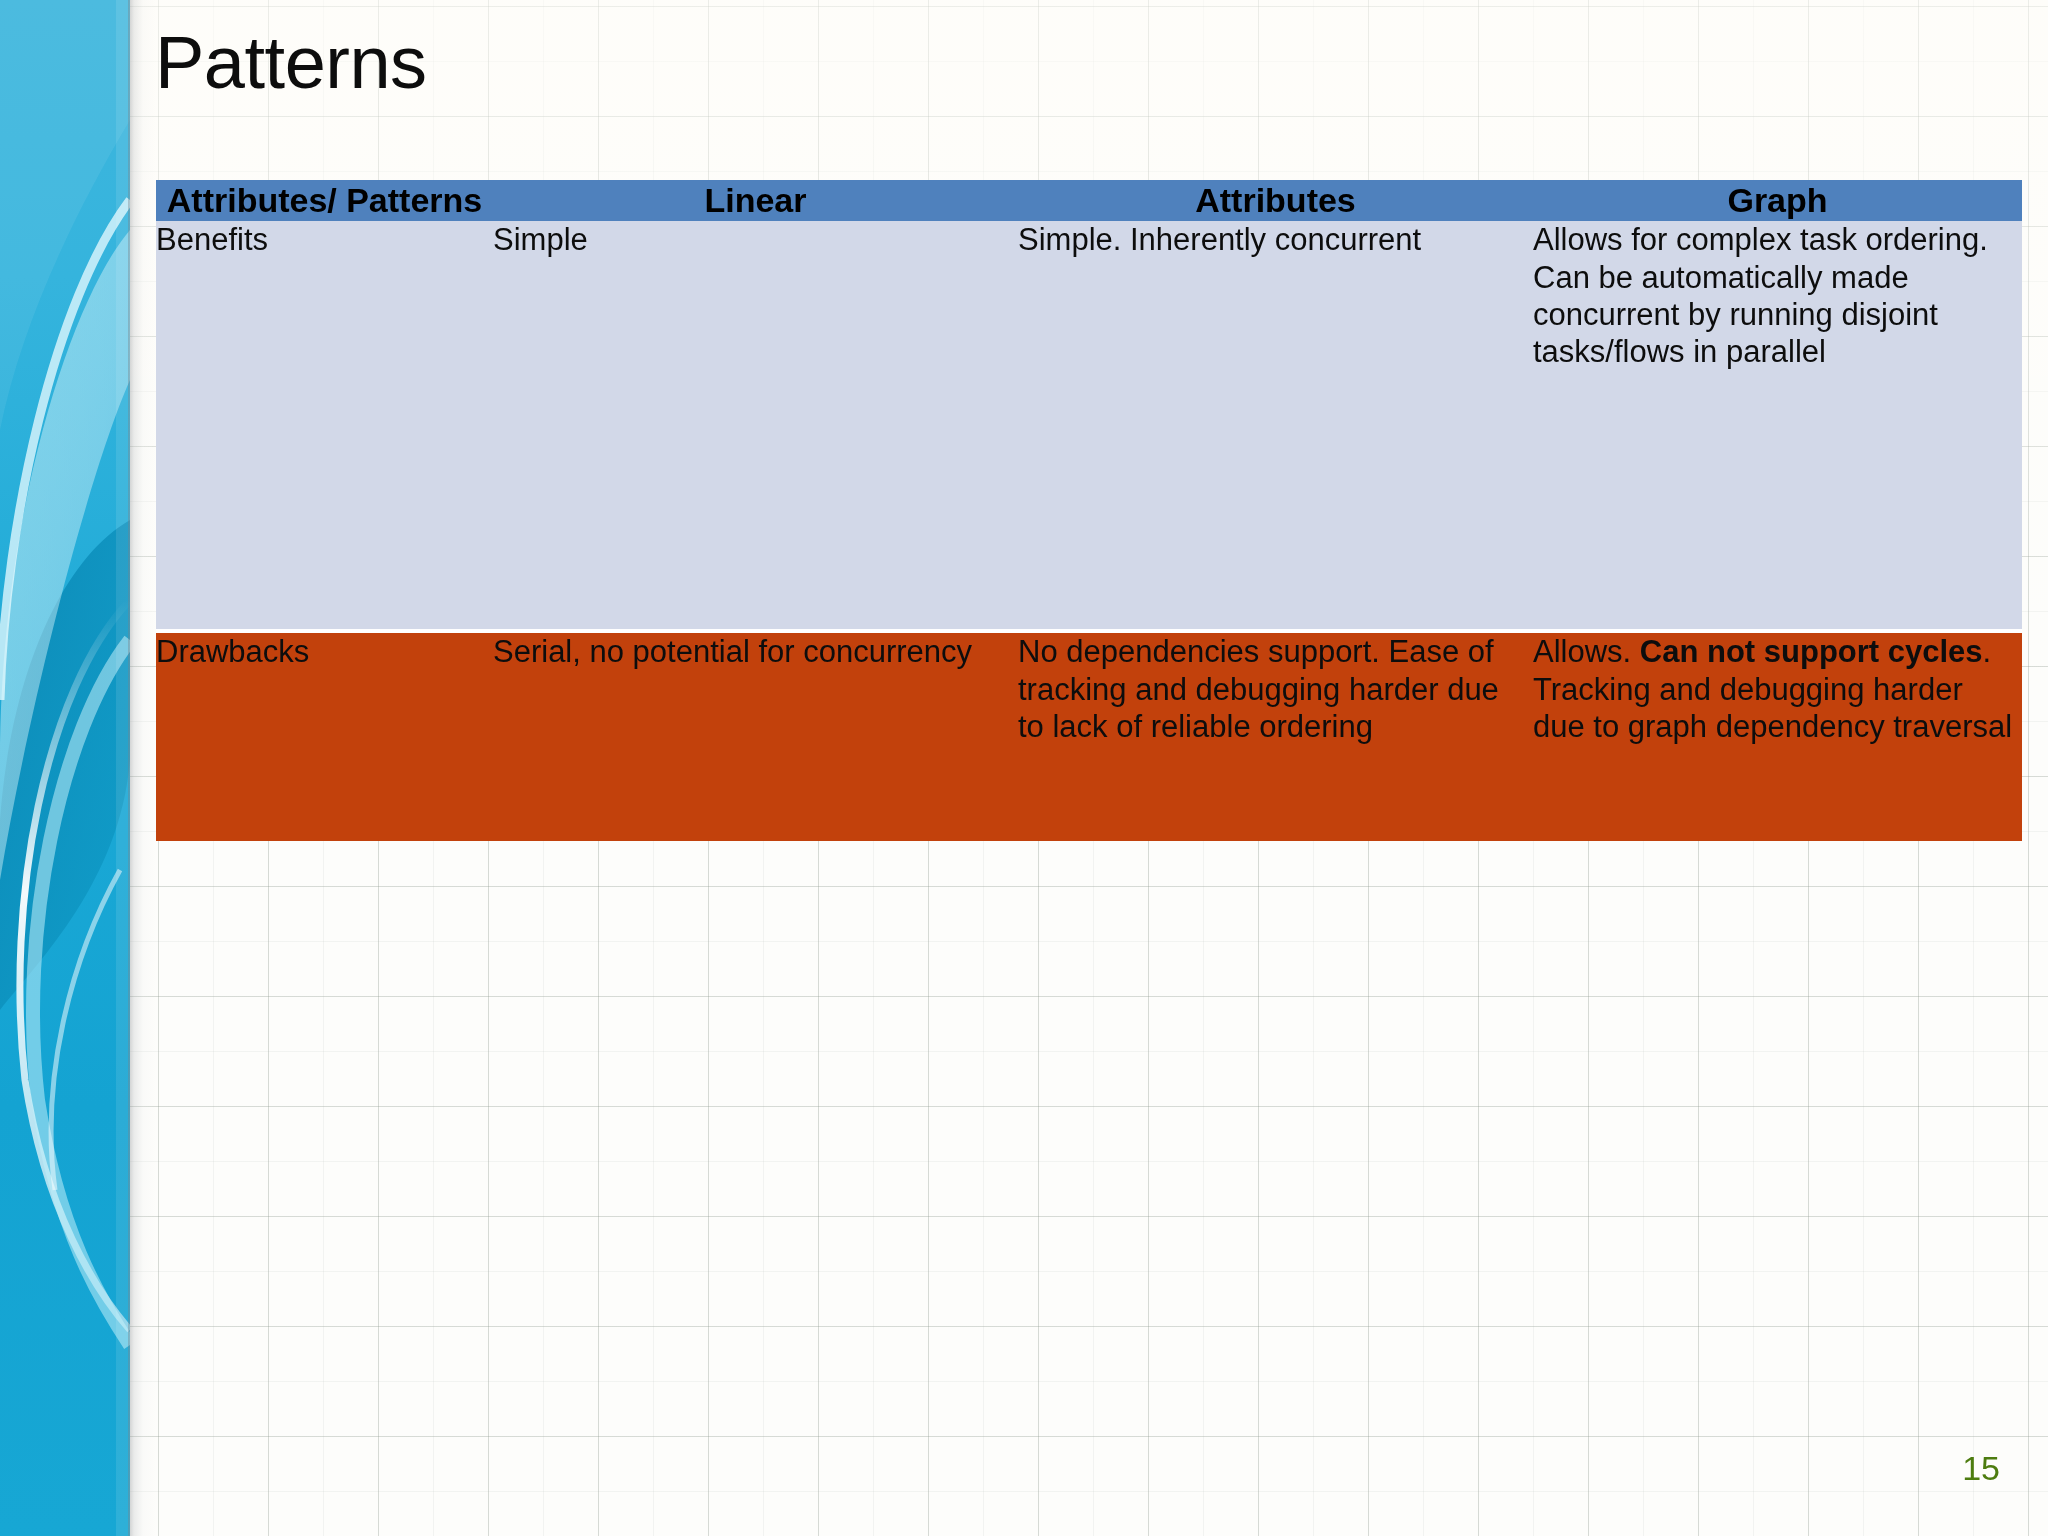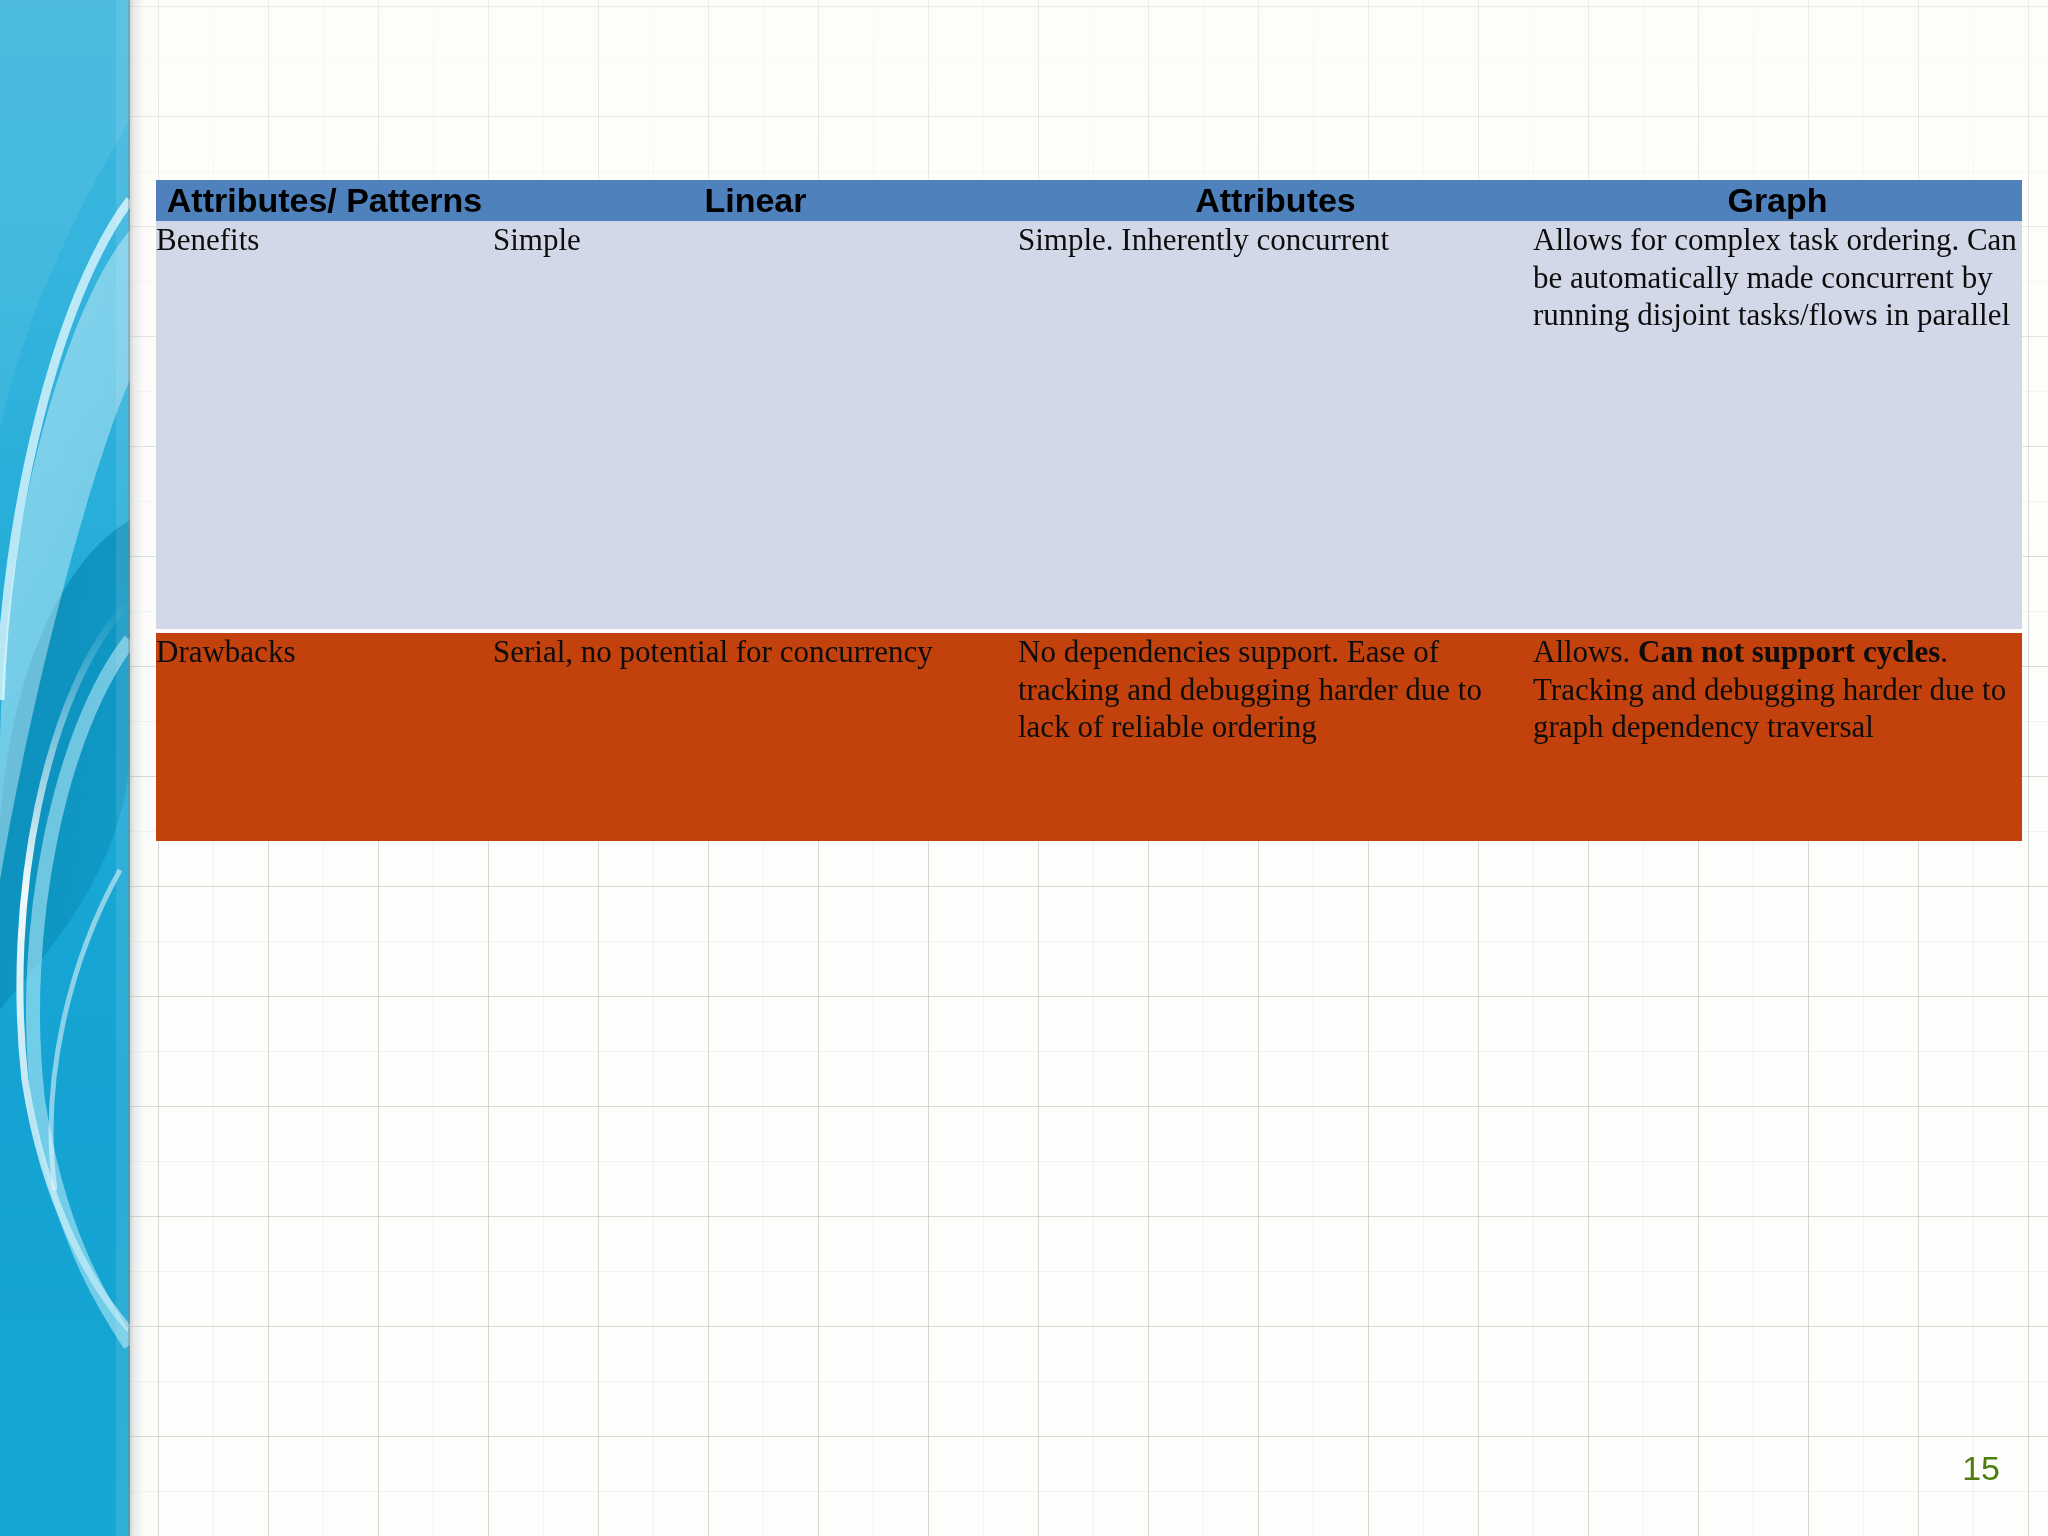--- a/index.html
+++ b/index.html
@@ -127,21 +127,21 @@
   }
   .hcell:last-child { border-right: 0; }
 
   
   .bcell {
     font-size: 31px;
     line-height: 1.20;
     color: #0d0d0d;
     padding: 16px 18px 16px 18px;
     border-right: 5px solid #ffffff;
-    font-family: Liberation Serif, serif;
+    font-family: Liberation Sans, sans-serif;
   }
   .bcell:last-child { border-right: 0; }
 
   .row-benefits .bcell  { background: #d2d8e8; height: 408px; }
   .row-drawbacks .bcell { background: #c2410c; height: 208px; margin-top: 48px; }
   .row-benefits td { border-bottom: 4px solid #ffffff; }
 
   .bcell b { font-weight: bold; }
 
   
@@ -189,20 +189,21 @@
       <path d="M130 640 C 60 730, 18 930, 38 1100 C 58 1230, 100 1300, 130 1345" fill="none" stroke="#bfeefa" stroke-opacity="0.55" stroke-width="14"></path>
       <path d="M120 870 C 70 960, 40 1080, 55 1190" fill="none" stroke="#ffffff" stroke-opacity="0.5" stroke-width="5"></path>
 
       <path d="M0 0 L130 0 L130 120 C 70 220, 20 330, 0 430 Z" fill="#ffffff" opacity="0.07"></path>
       <rect x="116" y="0" width="14" height="1536" fill="#ffffff" opacity="0.10"></rect>
     </svg>
   </div>
 
   <div class="band-shadow"></div>
 
+  <div class="slide-title">Patterns</div>
 
   <table class="tbl">
     <colgroup>
       <col style="width:337px">
       <col style="width:525px">
       <col style="width:515px">
       <col style="width:489px">
     </colgroup>
     <thead>
       <tr class="hrow">

